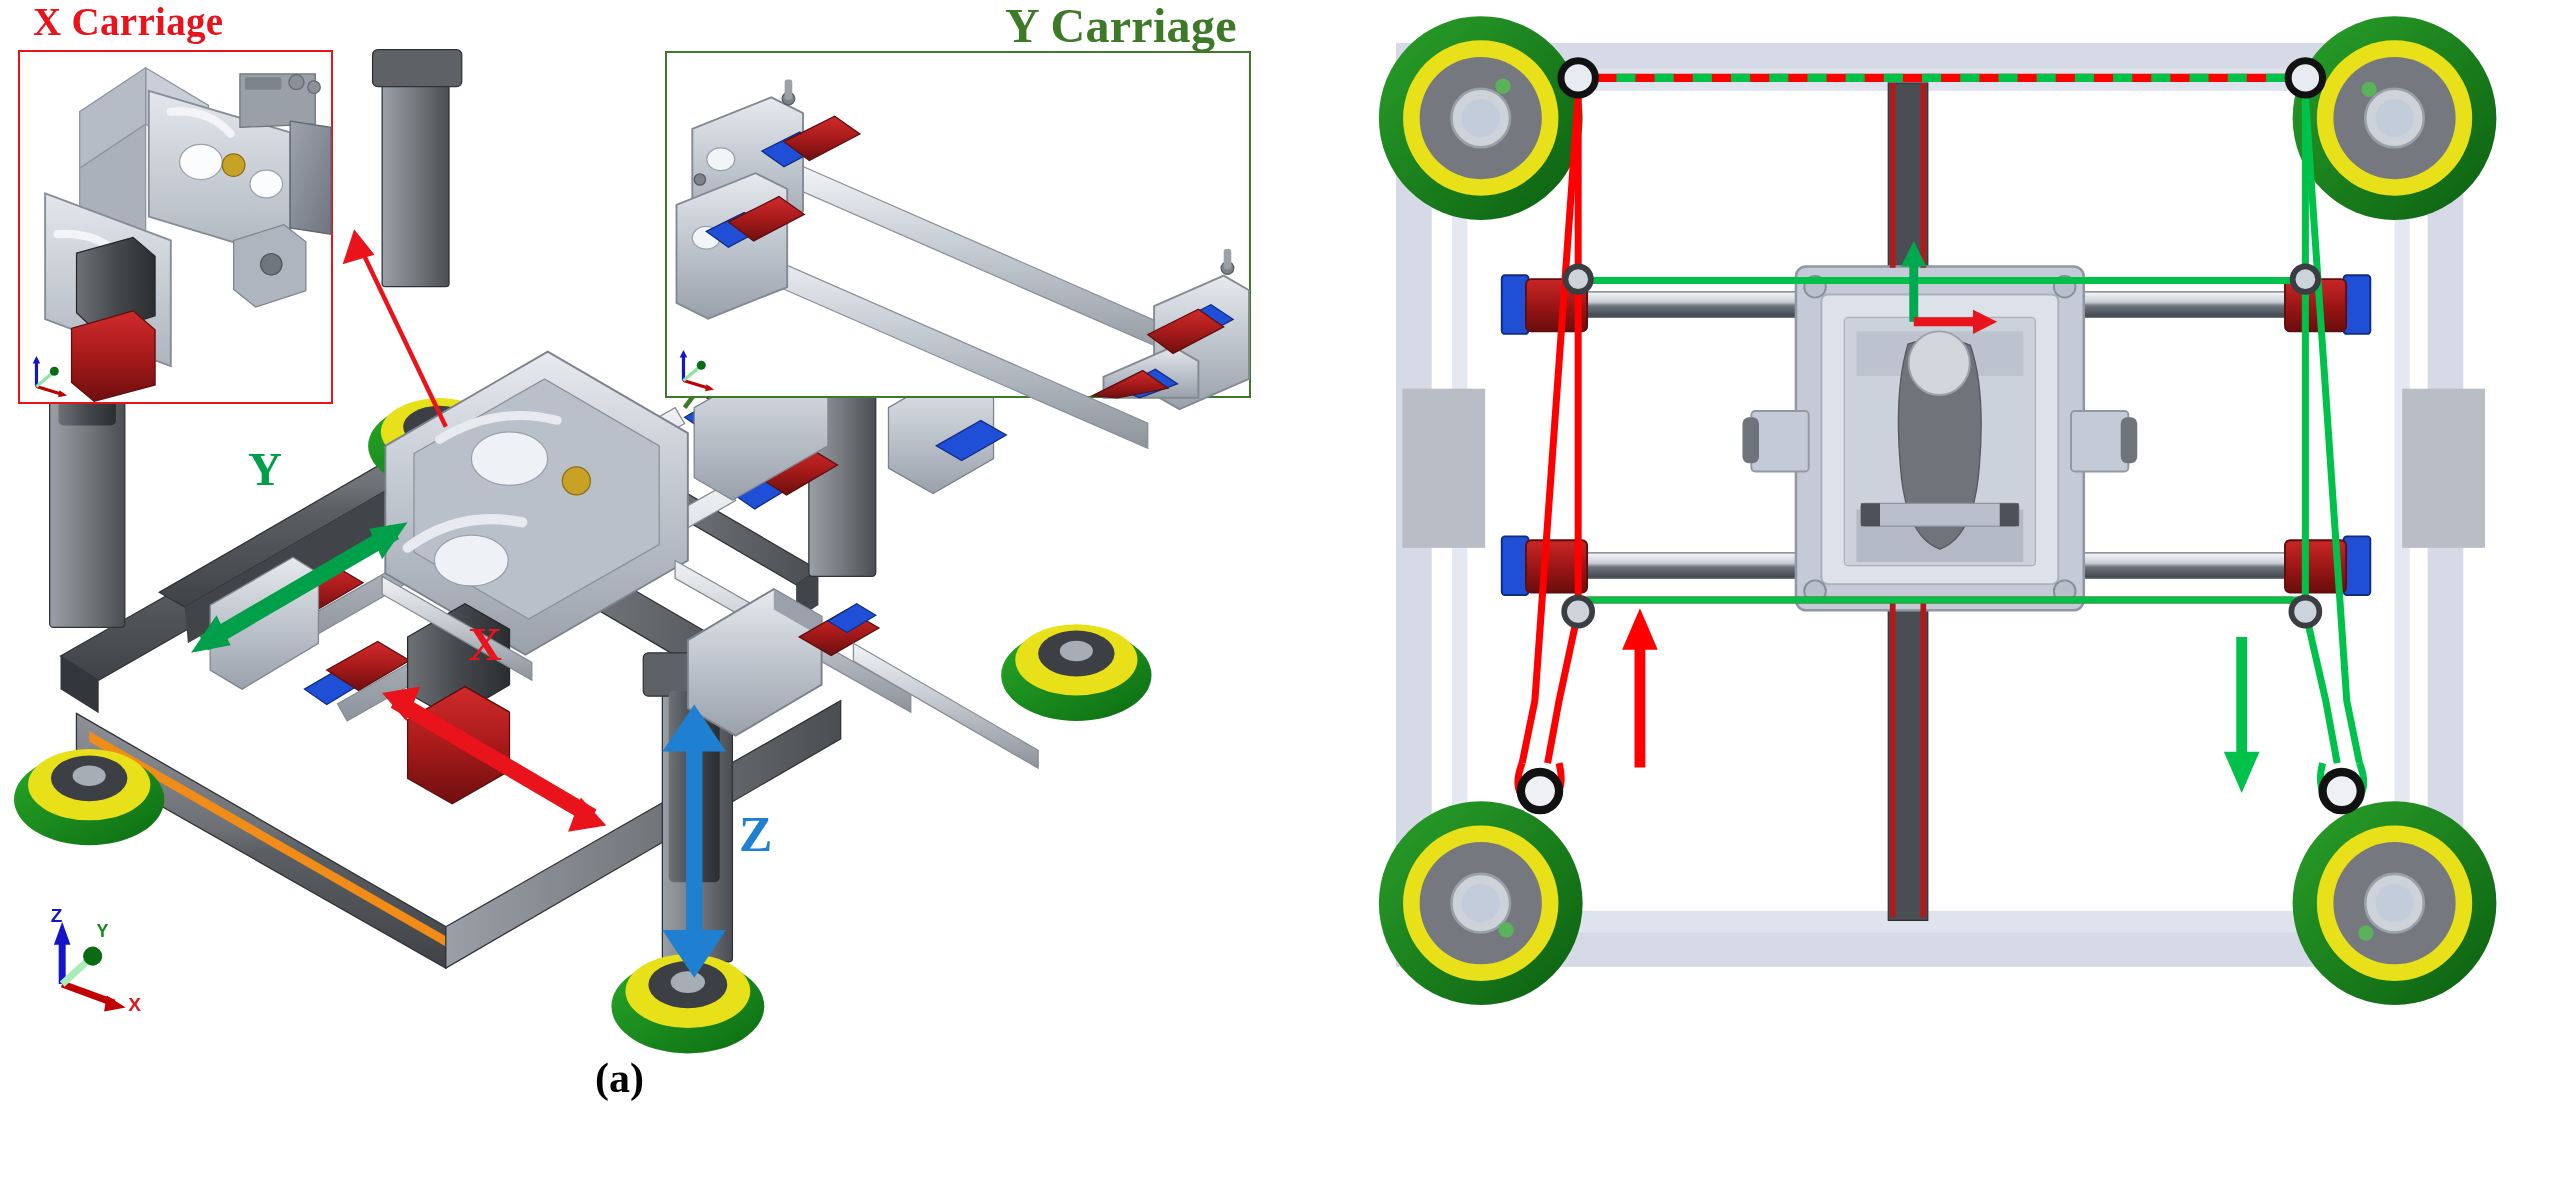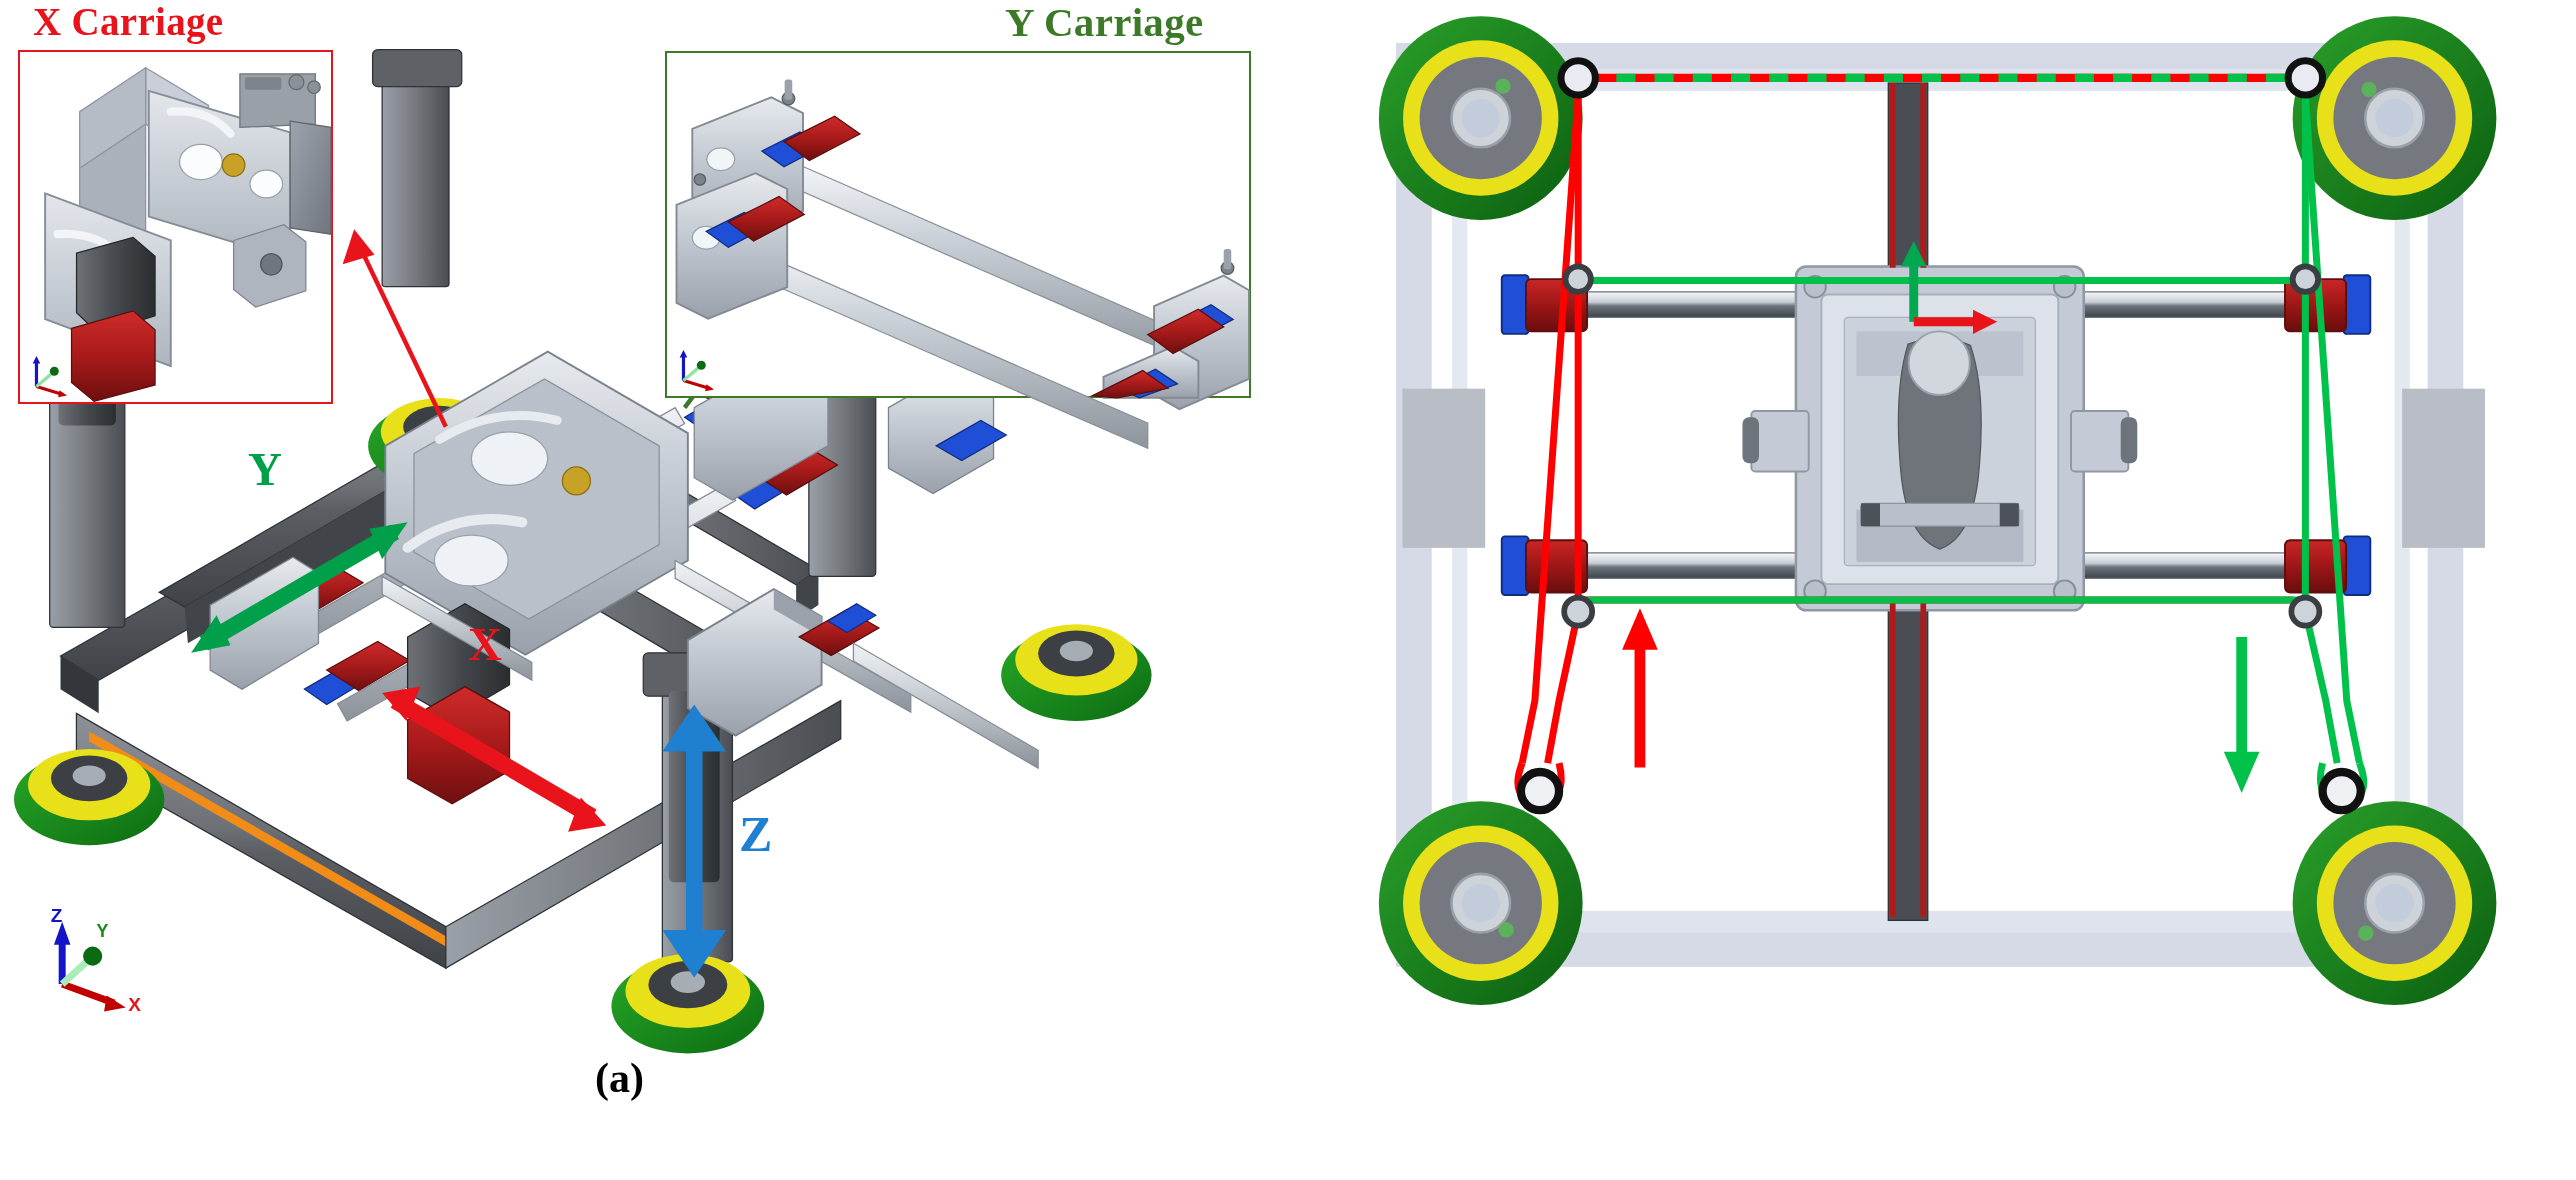--- a/index.html
+++ b/index.html
@@ -12,21 +12,21 @@
   
   .abs{position:absolute;}
   .lbl{position:absolute;white-space:nowrap;line-height:1;}
 
   
   #panel-a{position:absolute;left:0;top:0;width:1312px;height:1107px;}
 
   
   .callout-title{font-weight:bold;letter-spacing:0.3px;}
   #x-carriage-title{left:33px;top:1.9px;font-size:39px;color:#e8131b;}
-  #y-carriage-title{left:1005px;top:1.9px;font-size:41px;color:#3d7a28;}
+  #y-carriage-title{left:1005px;top:1.9px;font-size:48px;color:#3d7a28;}
 
   #x-carriage-box{left:18px;top:50px;width:315px;height:354px;
      border:2.5px solid #e8131b;background:#ffffff;box-sizing:border-box;}
   #y-carriage-box{left:665px;top:51px;width:586px;height:347px;
      border:2.5px solid #3d7a28;background:#ffffff;box-sizing:border-box;}
 
   .inset-canvas{position:absolute;inset:0;}
 
   
   .triad{position:absolute;width:51px;height:51px;}

